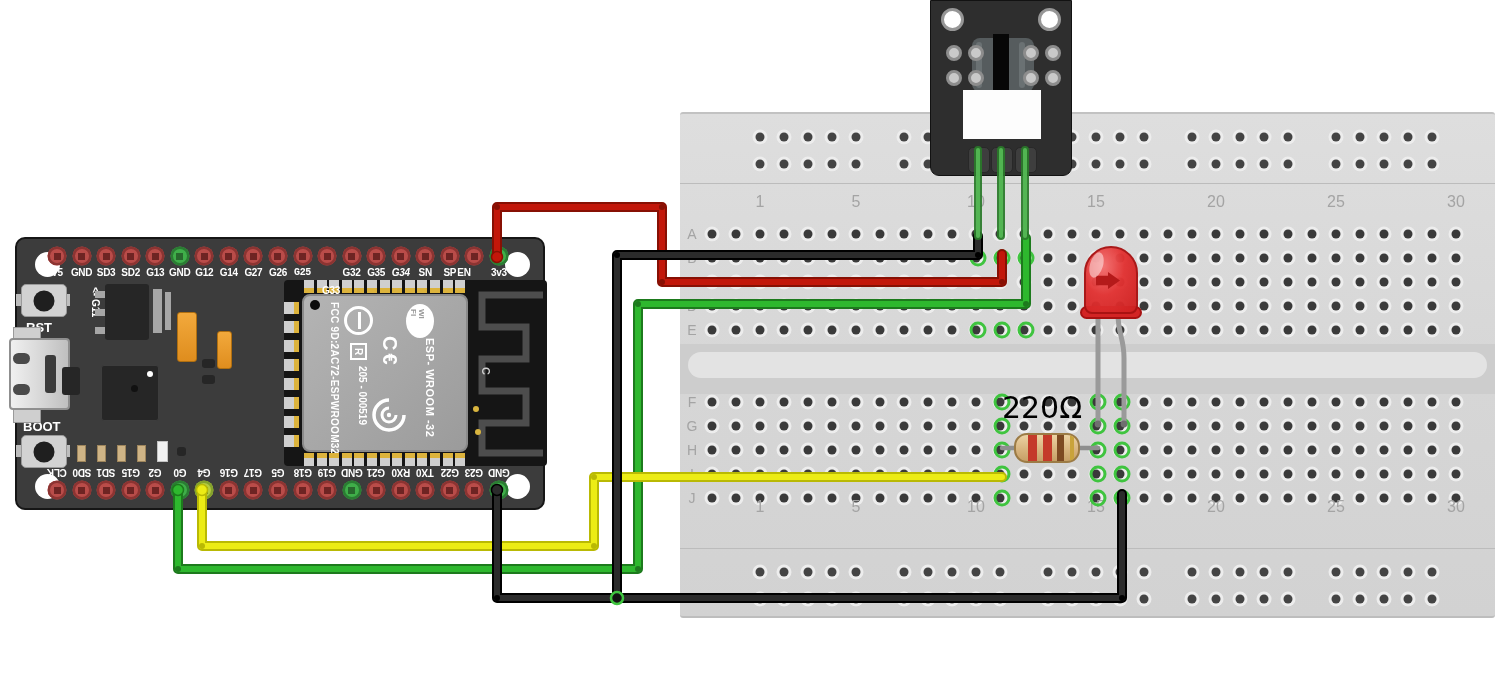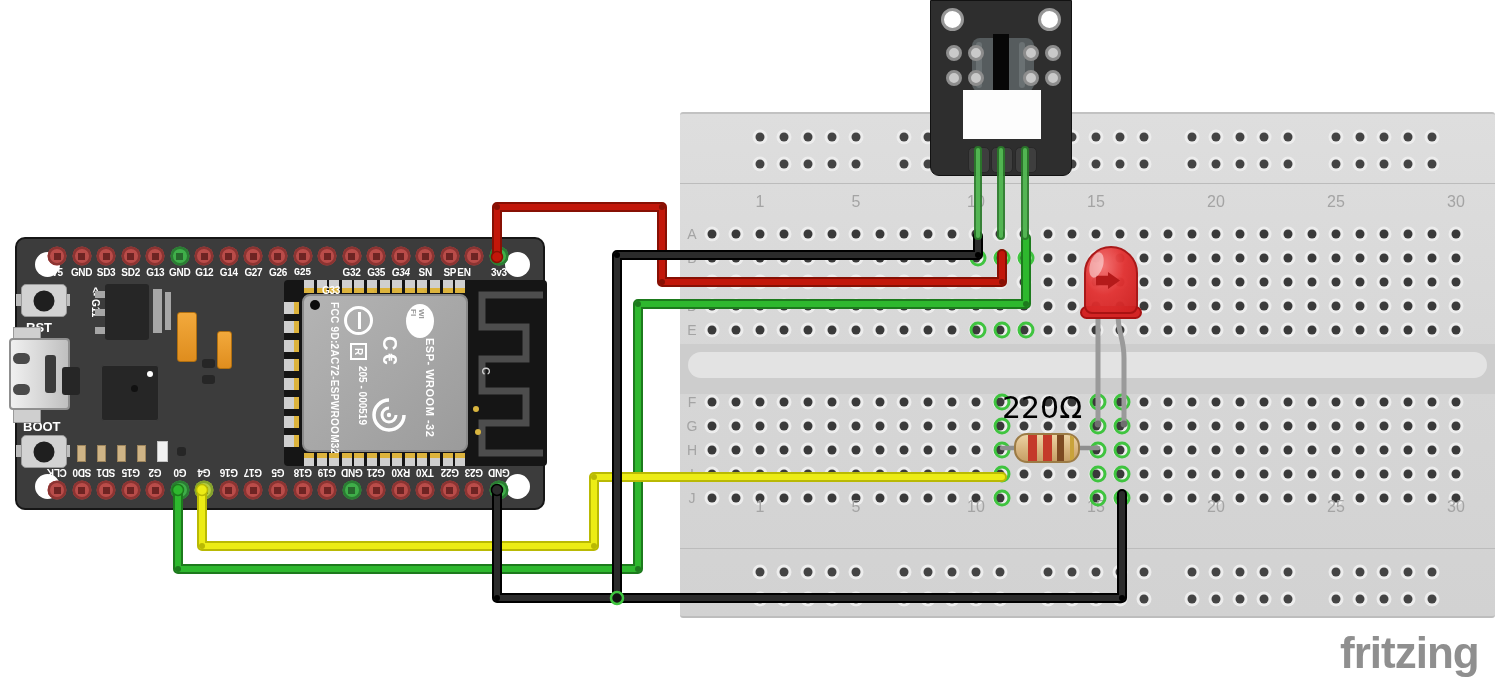--- a/index.html
+++ b/index.html
@@ -844,14 +844,13 @@
   <div id="led-gloss"></div>
 
   <div id="resistor-body">
       <div class="band" style="left: 12px; width: 9px; background: rgb(196, 58, 42);"></div>
       <div class="band" style="left: 27px; width: 9px; background: rgb(196, 58, 42);"></div>
       <div class="band" style="left: 41px; width: 7px; background: rgb(125, 74, 34);"></div>
       <div class="band" style="left: 54px; width: 3.5px; background: rgb(201, 163, 59);"></div>
     </div>
   <div id="resistor-label">220Ω</div>
 
-  <div id="watermark">fritzing</div>
 </div>
 
 </body></html>

